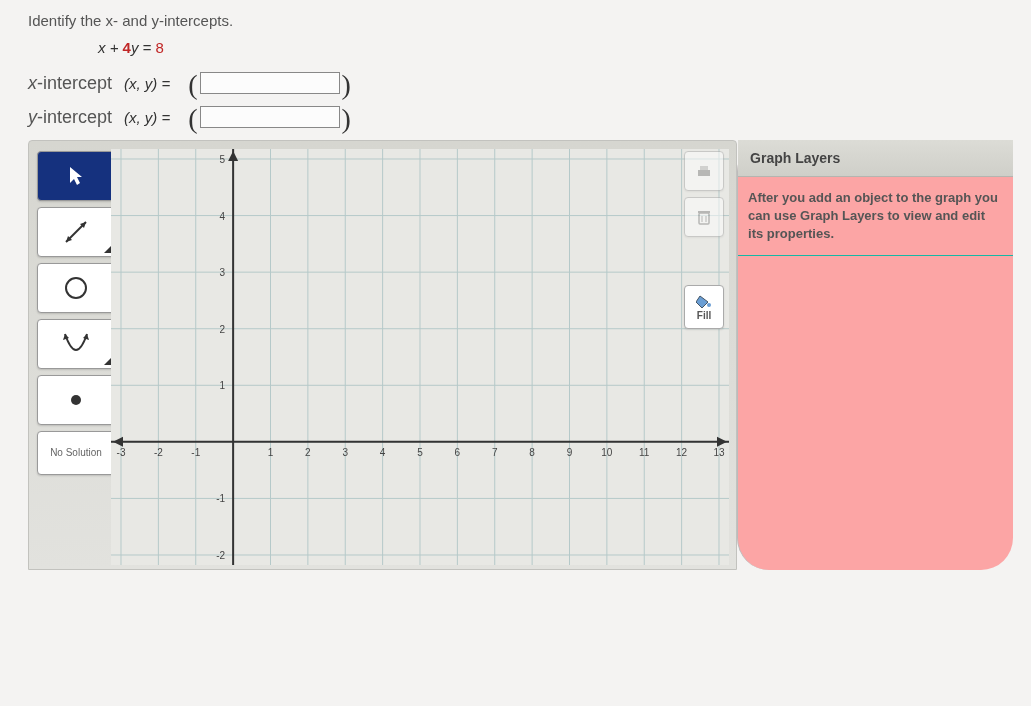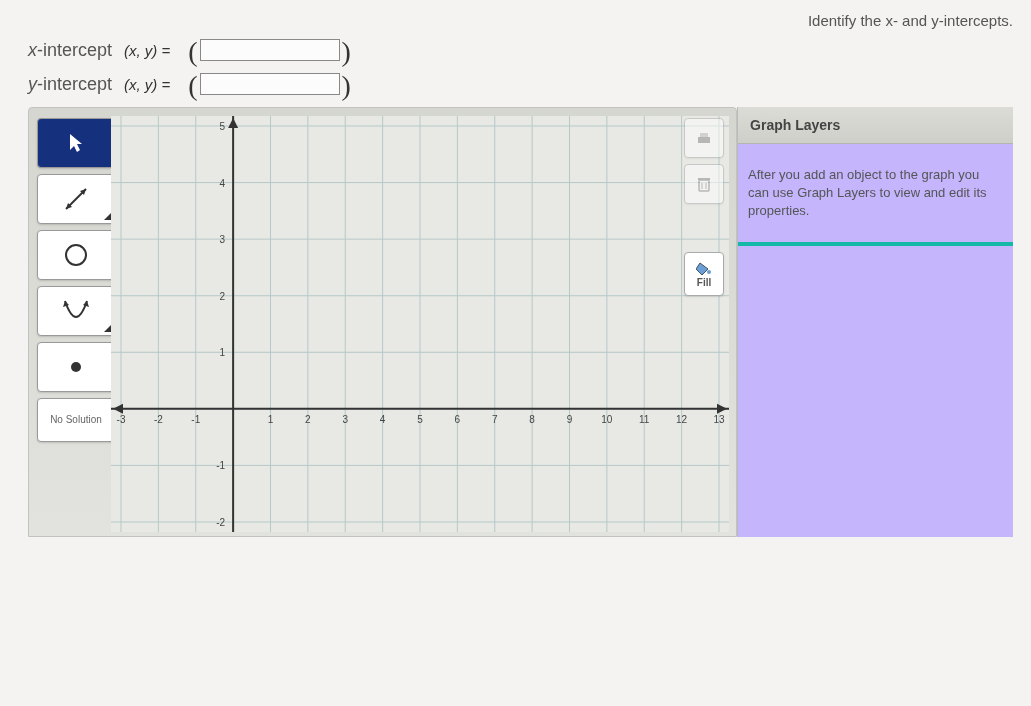--- a/index.html
+++ b/index.html
@@ -1,18 +1,18 @@
 <!DOCTYPE html>
 <html><head>
 <meta charset="utf-8">
 <style>
 * { box-sizing: border-box; margin: 0; padding: 0; }
 body { font-family: Arial, Helvetica, sans-serif; background: #f4f3f2; color: #333; width: 1031px; height: 706px; position: relative; overflow: hidden; }
 .content { padding: 12px 18px 0 28px; }
-.prompt { font-size: 15px; color: #555; margin-bottom: 10px; text-align: right; }
+.prompt { font-size: 15px; color: #555; margin-bottom: 10px; }
 .equation { margin: 0 0 16px 70px; font-style: italic; font-size: 15px; }
 .equation .four { color: #c02626; font-weight: bold; font-style: normal; }
 .equation .eight { color: #c02626; font-style: normal; }
 .intercept-row { display: flex; align-items: center; margin-bottom: 12px; }
 .intercept-label { width: 96px; font-size: 18px; color: #555; }
 .intercept-label i { font-style: italic; }
 .xy { font-style: italic; font-size: 15px; margin-right: 18px; }
 .paren { font-size: 28px; line-height: 20px; font-family: 'Times New Roman', serif; color: #333; position: relative; top: 2px; }
 .answer-box { display: inline-block; width: 140px; height: 22px; border: 1px solid #888; background: #fcfcfc; margin: 0 2px; vertical-align: middle; }
 .graph-prompt { font-size: 15px; color: #555; margin-top: 18px; margin-bottom: 2px; }
@@ -24,29 +24,32 @@
 .tool-btn.no-sol { font-size: 10px; line-height: 12px; text-align: center; height: 44px; color: #666; }
 .tool-btn .tri { position: absolute; right: 3px; bottom: 3px; width: 0; height: 0; border-left: 7px solid transparent; border-bottom: 7px solid #333; }
 .tool-btn { position: relative; }
 .canvas { position: absolute; left: 82px; top: 8px; width: 618px; height: 416px; background: #e8e8e4; }
 .canvas svg { width: 100%; height: 100%; display: block; }
 .side-btns { position: absolute; right: 8px; top: 10px; width: 44px; }
 .side-btn { width: 40px; height: 40px; margin-bottom: 6px; background: #fff; border: 1px solid #aaa; border-radius: 4px; display: flex; flex-direction: column; align-items: center; justify-content: center; font-size: 9px; color: #555; cursor: pointer; box-shadow: 0 1px 2px rgba(0,0,0,0.1); }
 .side-btn.disabled { opacity: 0.5; }
 .side-btn.fill { height: 44px; margin-top: 48px; }
 .side-btn .lbl { font-size: 10px; font-weight: bold; margin-top: 2px; }
-.layers { width: 288px; border-left: 1px solid #bbb; background: #c4b5fd; }
+.layers { width: 288px; border-left: 1px solid #bbb; background: #fca5a5; border-radius: 32px; }
 .layers-head { background: linear-gradient(#dcdcd6, #cfcfc9); border-bottom: 1px solid #b5b5b0; padding: 10px 12px; font-size: 14px; font-weight: bold; color: #444; }
-.layers-body { padding: 22px 10px; font-size: 13px; color: #555; border-bottom: 4px solid #14b8a6; line-height: 18px; }
+.layers-body { padding: 12px 10px; font-size: 13px; color: #555; border-bottom: 1px solid #14b8a6; line-height: 18px; font-weight: bold; }
 </style>
 </head>
 <body>
 
 <div class="content">
   <div class="prompt">Identify the x- and y-intercepts.</div>
+  <div class="equation">
+    <span>x + </span><span class="four">4</span><span>y = </span><span class="eight">8</span>
+  </div>
 
   <div class="intercept-row">
     <div class="intercept-label"><i>x</i>-intercept</div>
     <span class="xy">(x, y) =</span>
     <span class="paren">(</span>
     <input class="answer-box" type="text" style="">
     <span class="paren">)</span>
   </div>
 
   <div class="intercept-row">

